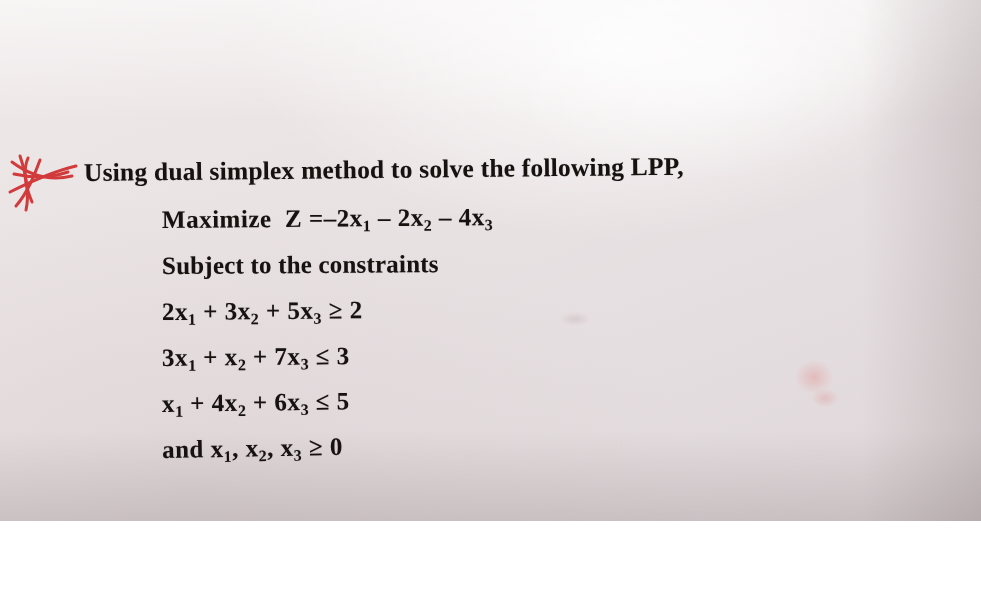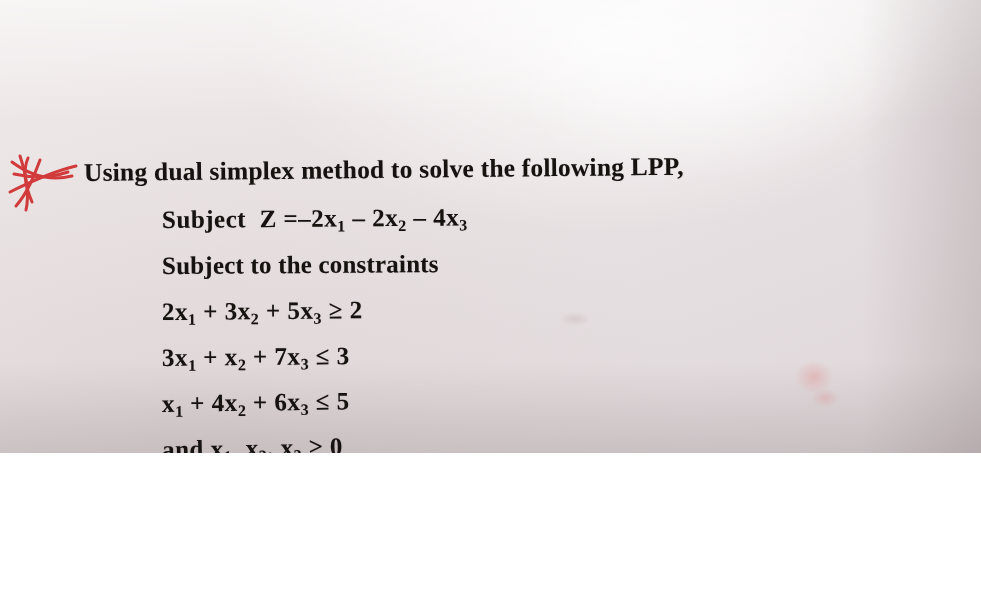--- a/index.html
+++ b/index.html
@@ -9,21 +9,21 @@
   body {
     width: 981px;
     height: 589px;
     overflow: hidden;
     font-family: "Liberation Serif", serif;
   }
 
   #page {
     position: relative;
     width: 981px;
-    height: 453px;
+    height: 521px;
     background:
       radial-gradient(ellipse 520px 280px at 62% 8%, rgba(255,255,255,0.85) 0%, rgba(255,255,255,0.0) 70%),
       radial-gradient(ellipse 700px 420px at 20% 95%, rgba(216,206,206,0.55) 0%, rgba(216,206,206,0.0) 72%),
       linear-gradient(160deg, #efe9ea 0%, #eae3e4 35%, #e6dfe1 62%, #ded6d8 100%);
     overflow: hidden;
   }
 
   
   .sheen-a {
     position: absolute;
@@ -169,21 +169,21 @@
         <path d="M26 50 C20 36, 16 20, 22 6"></path>
       </g>
     </svg>
   </div>
 
   <div class="text-block">
 
     <div class="line title">Using dual simplex method to solve the following LPP,</div>
 
     <div class="line indent l2 eq">
-      <span>Subject</span>&nbsp;
+      <span>Maximize</span>&nbsp;
       <span>Z</span>
       <span>=</span><span>–</span><span>2</span><span>x</span><sub>1</sub>
       <span>–</span>
       <span>2</span><span>x</span><sub>2</sub>
       <span>–</span>
       <span>4</span><span>x</span><sub>3</sub>
     </div>
 
     <div class="line indent l3">Subject to the constraints</div>
 

